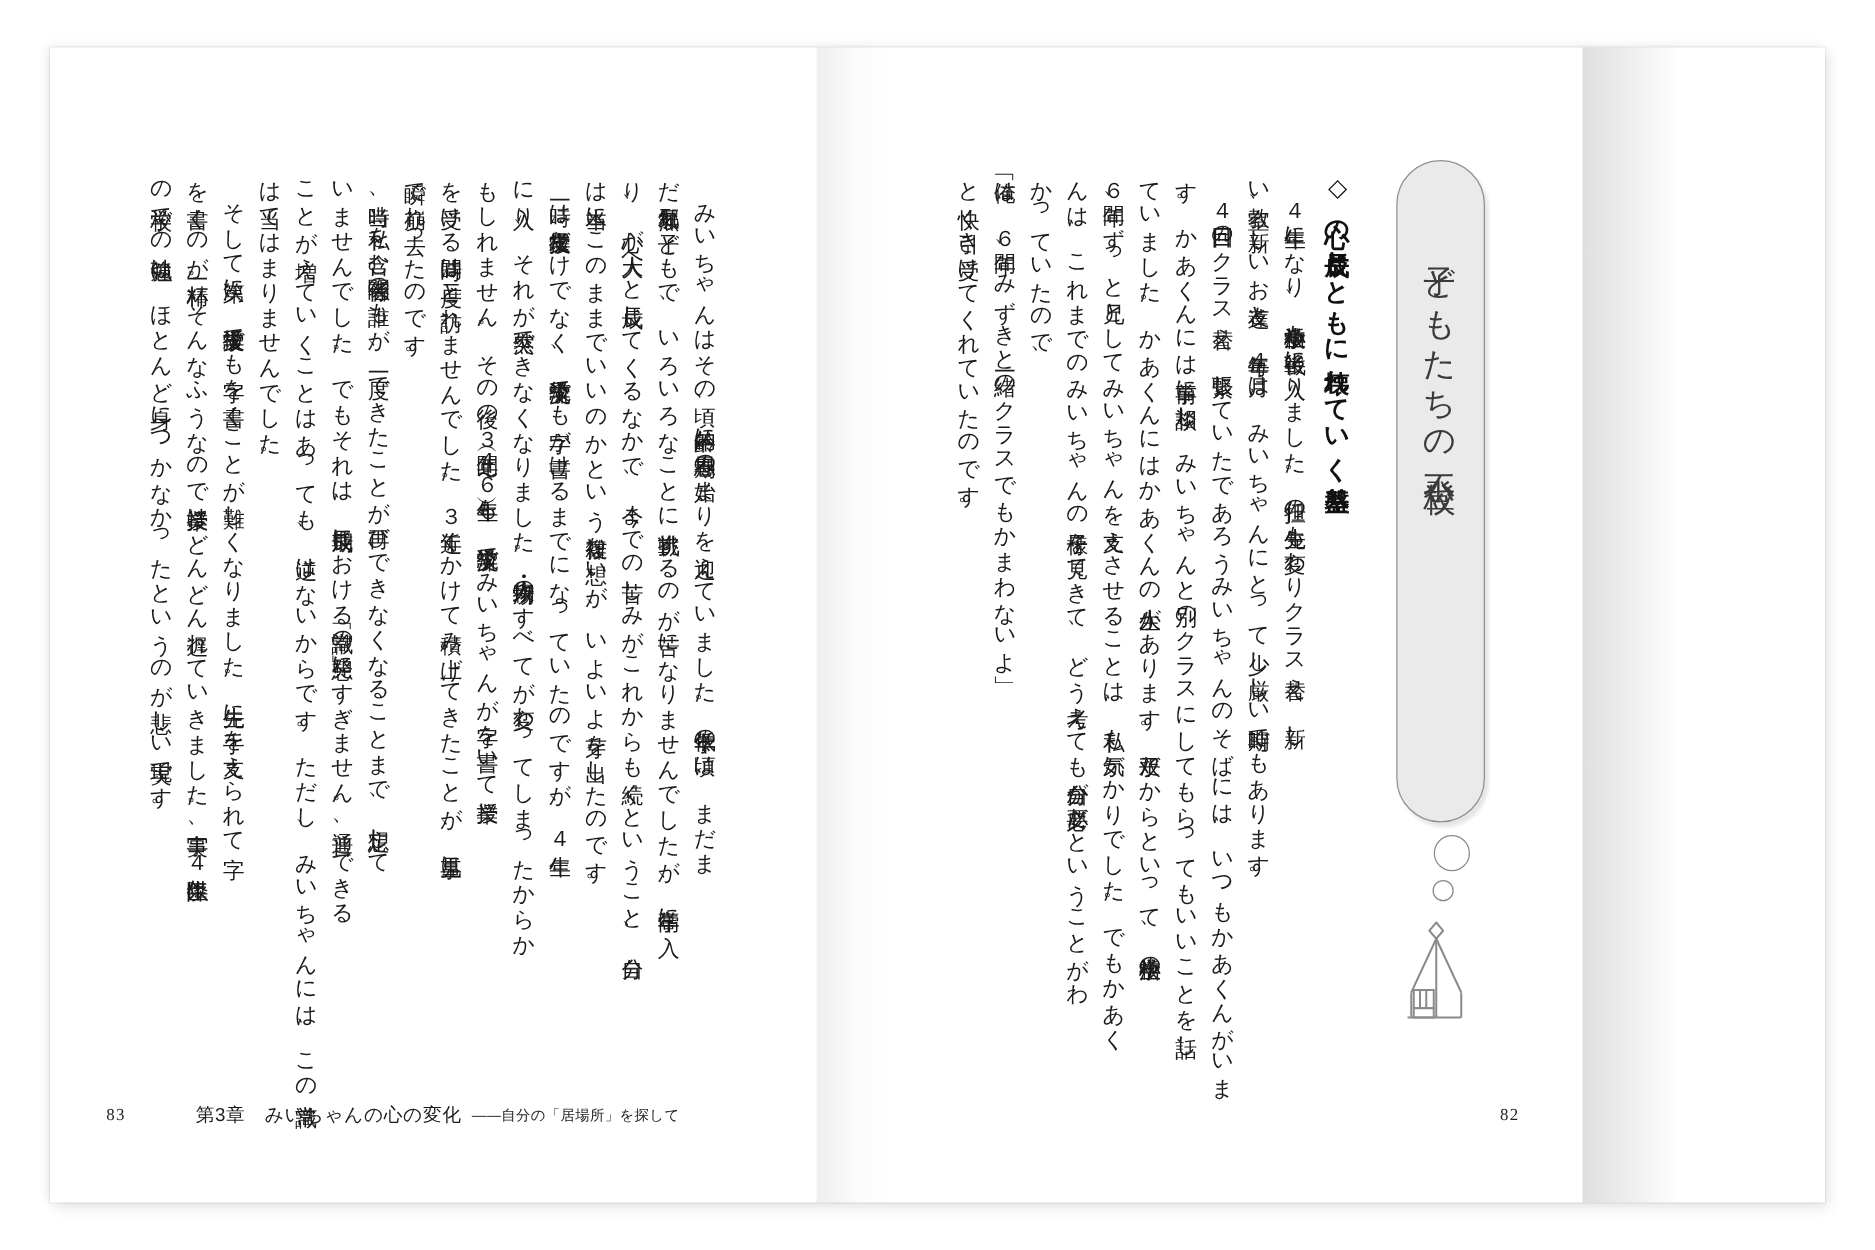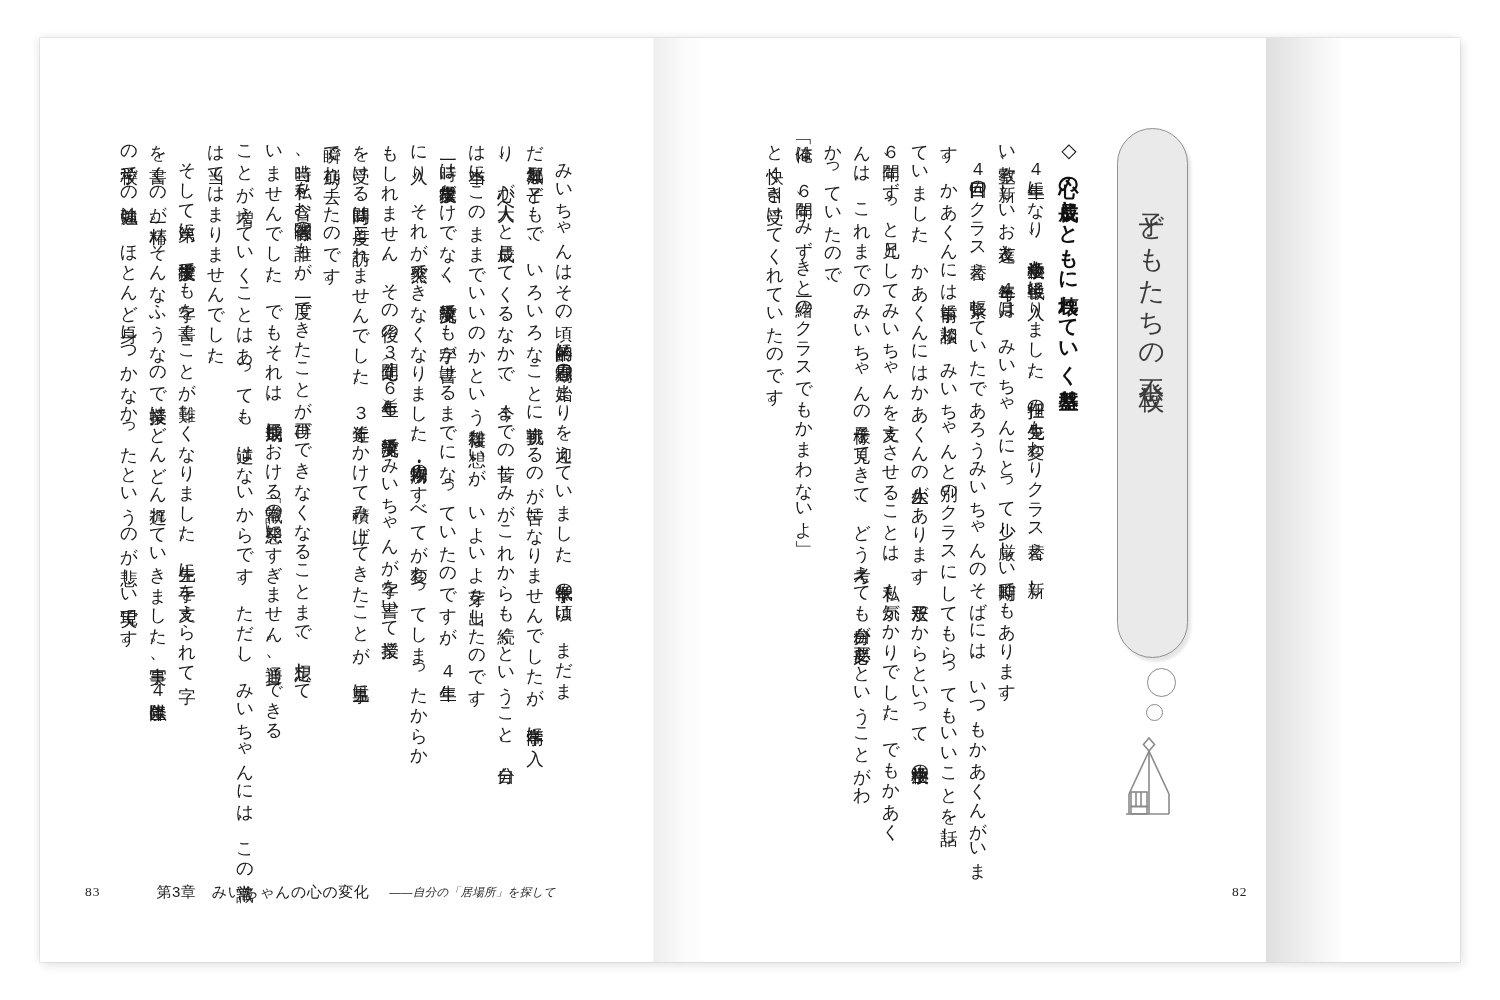--- a/index.html
+++ b/index.html
@@ -68,25 +68,25 @@
   .page-num{
     font-family:"Liberation Serif","DejaVu Serif",serif;
     font-size:13.5px;letter-spacing:1px;color:#222;
   }
   .footer-chapter{
     margin-left:56px;
     font-family:"Liberation Sans","DejaVu Sans",sans-serif;
     font-size:15px;color:#1b1b1b;letter-spacing:0.5px;
   }
   .footer-subtitle{
-    margin-left:20px;
+    margin-left:8px;
     font-family:"Liberation Sans","DejaVu Sans",sans-serif;
-    font-size:11.5px;color:#1b1b1b;letter-spacing:0.3px;font-style:italic;
+    font-size:11.5px;color:#1b1b1b;letter-spacing:0.3px;
   }
-  .footer-right{left:1192px;justify-content:flex-end;}
+  .footer-right{left:1160px;justify-content:flex-end;}
 </style>
 </head>
 <body>
 
 <div class="spread">
 
   <div class="vbody left-body">
       <p>　みいちゃんはその頃、年齢的に思春期の始まりを迎えていました。低学年の頃は、まだま</p>
       <p>だ無邪気な子どもで、いろいろなことに挑戦するのが苦になりませんでしたが、高学年に入</p>
       <p>り、心が大人へと成長してくるなかで、今までの苦しみがこれからも続くということ、自分</p>

